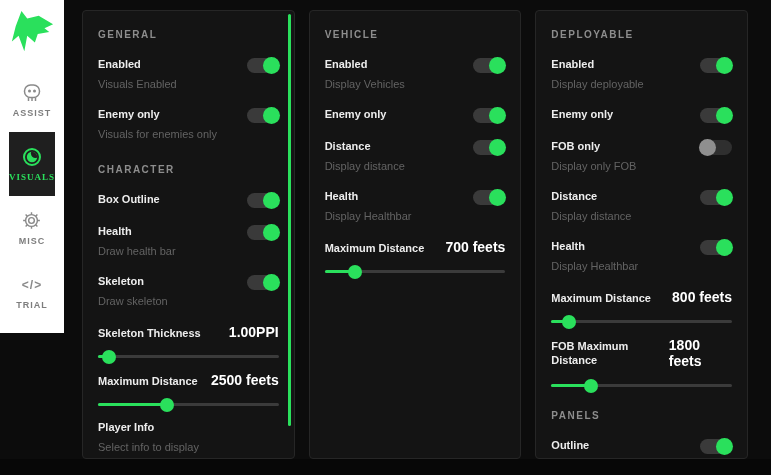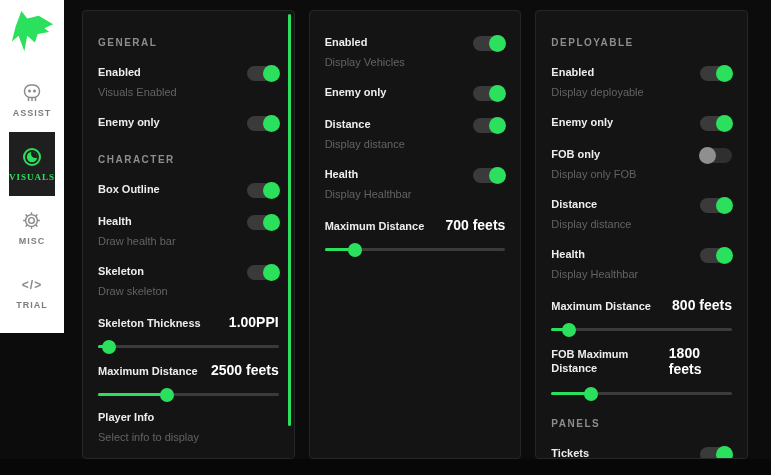--- a/index.html
+++ b/index.html
@@ -26,21 +26,21 @@
   .side-label { font-size:9px; letter-spacing:1px; color:#7d7d7d; font-weight:700; }
   .side-item.active .side-label { color:var(--accent);font-family:Liberation Serif, serif; }
   .code-glyph { font-size:12px; color:#8a8a8a; font-weight:700; letter-spacing:1px; }
   
   .panels {
     position:absolute; left:82px; top:10px; right:23px; bottom:16px;
     display:flex; gap:14px;
   }
   .card {
     flex:1; background:#141414; border:1px solid #262626; border-radius:4px;
-    padding:24px 15px; position:relative; overflow:hidden;
+    padding:16px 15px; position:relative; overflow:hidden;
   }
   .v-scrollbar {
     position:absolute; top:3px; right:3px; width:3px; height:412px;
     background:var(--accent); border-radius:2px;
   }
   .sec-header {
     font-size:10px; font-weight:700; letter-spacing:1.5px; color:#8d8d8d;
     margin:2px 0 17px 0;
   }
   .sec + .sec .sec-header { margin-top:23px; }
@@ -136,20 +136,21 @@
               <div class="lbl">Enabled</div>
               <div class="sub">Visuals Enabled</div>
             </div>
             <div class="toggle">
               <div class="knob"></div>
             </div>
           </div>
           <div class="row">
             <div>
               <div class="lbl">Enemy only</div>
+              <div class="sub">Visuals for enemies only</div>
             </div>
             <div class="toggle">
               <div class="knob"></div>
             </div>
           </div>
         </div>
         <div class="sec">
           <div class="sec-header">CHARACTER</div>
           <div class="row">
             <div>
@@ -199,20 +200,21 @@
           </div>
           <div>
             <div class="lbl">Player Info</div>
             <div class="sub">Select info to display</div>
           </div>
         </div>
         <div class="v-scrollbar"></div>
       </section>
       <section class="card">
         <div class="sec">
+          <div class="sec-header">VEHICLE</div>
           <div class="row">
             <div>
               <div class="lbl">Enabled</div>
               <div class="sub">Display Vehicles</div>
             </div>
             <div class="toggle">
               <div class="knob"></div>
             </div>
           </div>
           <div class="row">
@@ -318,21 +320,21 @@
             <div class="slider-track">
               <div class="slider-fill" style="width:22%"></div>
               <div class="slider-knob" style="left:22%"></div>
             </div>
           </div>
         </div>
         <div class="sec">
           <div class="sec-header">PANELS</div>
           <div class="row">
             <div>
-              <div class="lbl">Tickets</div>
+              <div class="lbl">Outline</div>
               <div class="sub">Display tickets panel</div>
             </div>
             <div class="toggle">
               <div class="knob"></div>
             </div>
           </div>
         </div>
       </section>
     </main>
 

